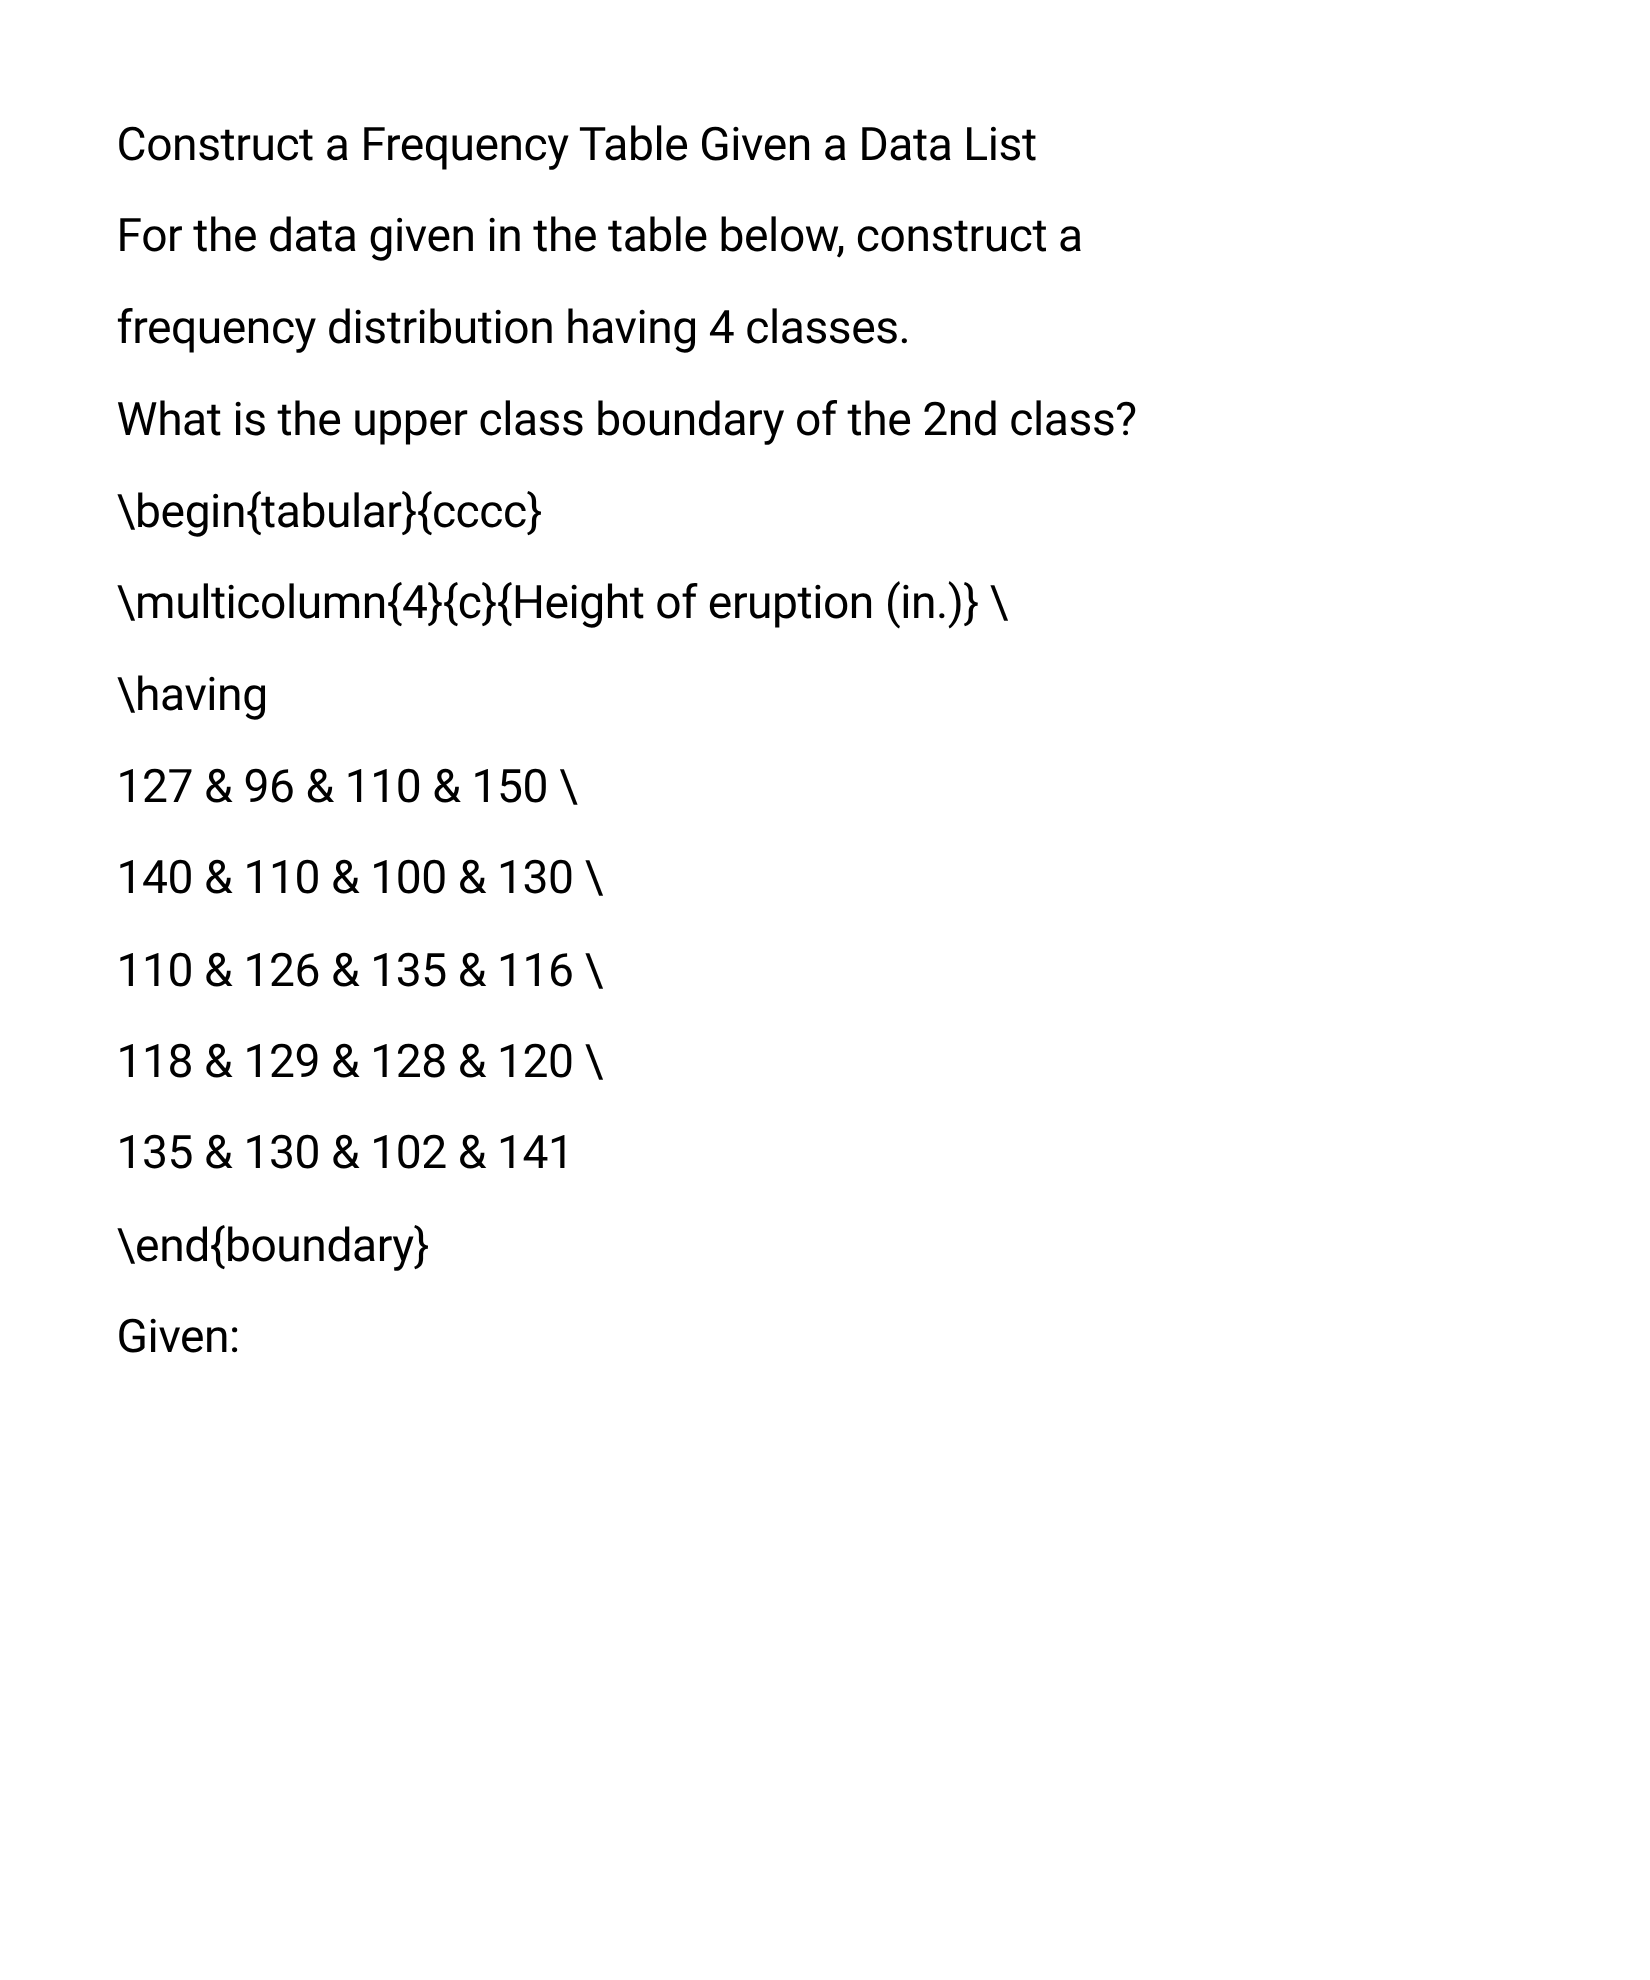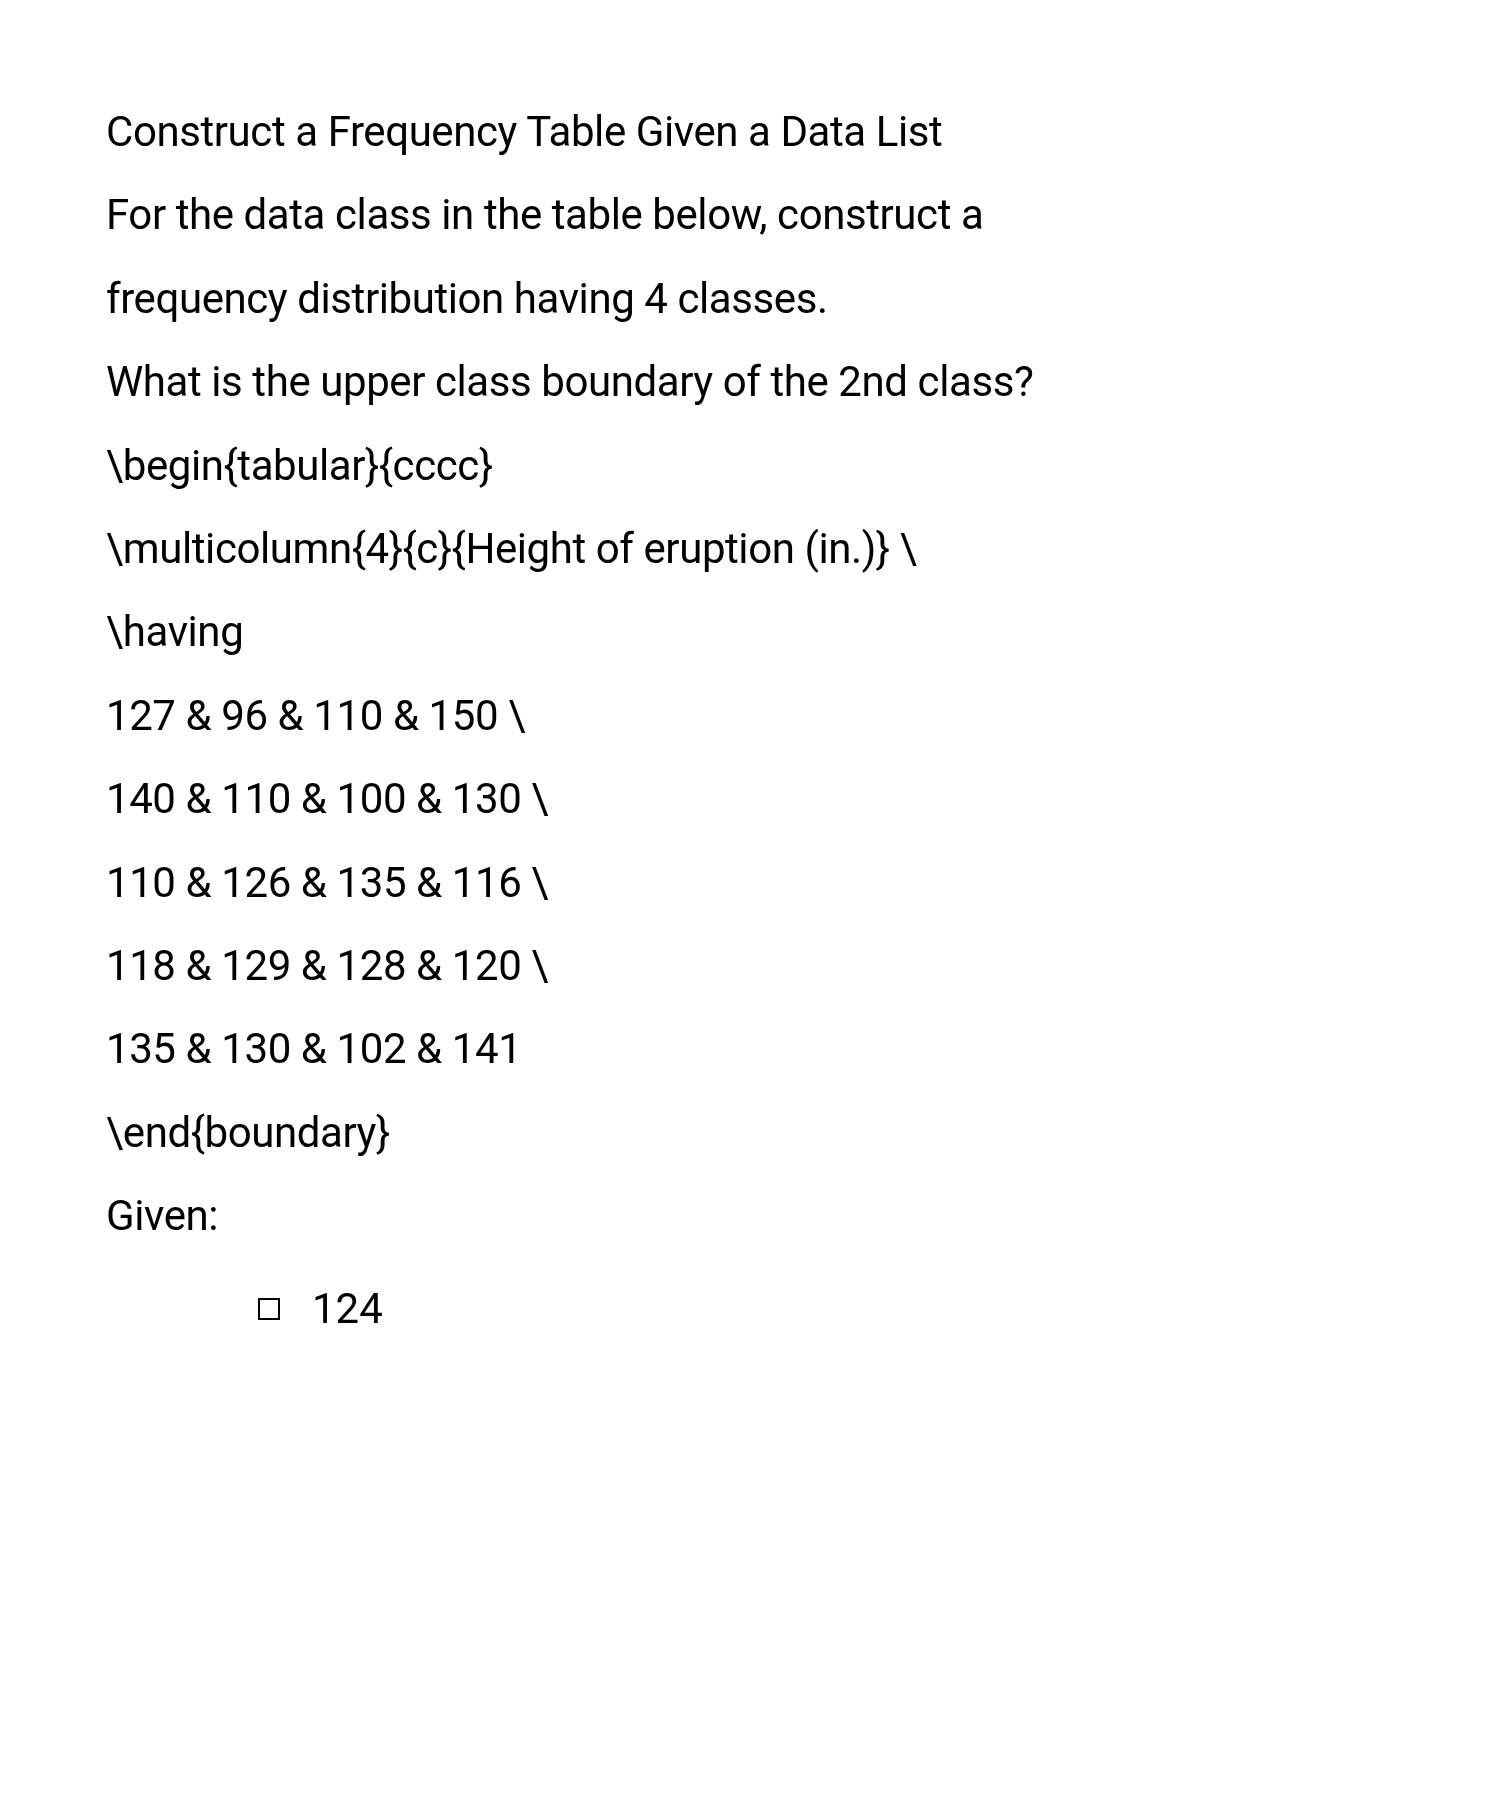--- a/index.html
+++ b/index.html
@@ -39,32 +39,28 @@
       flex-shrink: 0;
     }
     .option-text {
       display: inline-block;
     }
   </style>
 </head>
 <body>
 
 <div class="text-line">Construct a Frequency Table Given a Data List</div>
-<div class="text-line">For the data class in the table below, construct a</div>
+<div class="text-line">For the data given in the table below, construct a</div>
 <div class="text-line">frequency distribution having 4 classes.</div>
 <div class="text-line">What is the upper class boundary of the 2nd class?</div>
 <div class="text-line">\begin{tabular}{cccc}</div>
 <div class="text-line">\multicolumn{4}{c}{Height of eruption (in.)} \</div>
 <div class="text-line">\having</div>
 <div class="text-line">127 &amp; 96 &amp; 110 &amp; 150 \</div>
 <div class="text-line">140 &amp; 110 &amp; 100 &amp; 130 \</div>
 <div class="text-line">110 &amp; 126 &amp; 135 &amp; 116 \</div>
 <div class="text-line">118 &amp; 129 &amp; 128 &amp; 120 \</div>
 <div class="text-line">135 &amp; 130 &amp; 102 &amp; 141</div>
 <div class="text-line">\end{boundary}</div>
 <div class="text-line">Given:</div>
 
 <div class="answer-options">
-  <div class="option">
-    <span class="checkbox"></span>
-    <span class="option-text">124</span>
-  </div>
 </div>
 
 </body></html>

